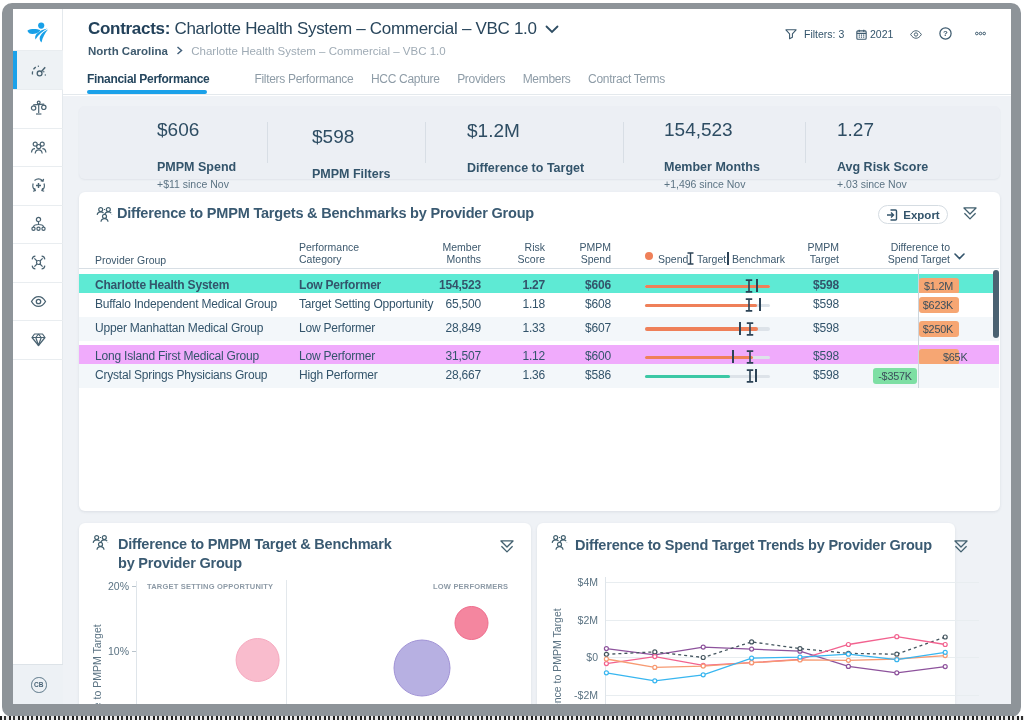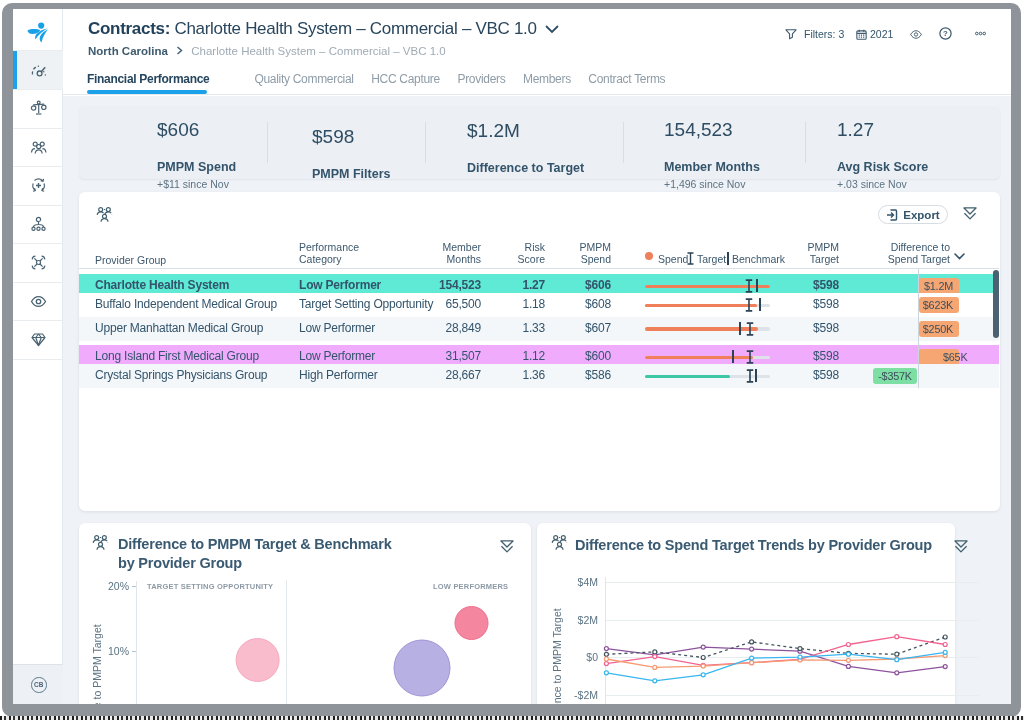--- a/index.html
+++ b/index.html
@@ -236,21 +236,21 @@
           <text x="9.5" y="13.6" text-anchor="middle" font-size="11.5" font-weight="700" fill="#3d5a6e" font-family="Liberation Sans">?</text>
         </svg>
       <svg style="left:912px;top:22px" width="11" height="5" viewBox="0 0 11 5">
           <circle cx="1.8" cy="2.5" r="1.3" fill="none" stroke="#3d5a6e" stroke-width="1"></circle>
           <circle cx="5.5" cy="2.5" r="1.3" fill="none" stroke="#3d5a6e" stroke-width="1"></circle>
           <circle cx="9.2" cy="2.5" r="1.3" fill="none" stroke="#3d5a6e" stroke-width="1"></circle>
         </svg>
     </div>
     <div style="position:absolute;left:24px;top:81px;width:120px;height:3.5px;background:#1ba1e9;border-radius:2px;"></div>
     <div class="tabs">
-      <span class="tab on">Financial Performance</span><span class="tab">Quality Commercial</span><span class="tab">HCC Capture</span><span class="tab">Providers</span><span class="tab">Members</span><span class="tab">Contract Terms</span>
+      <span class="tab on">Financial Performance</span><span class="tab">Filters Performance</span><span class="tab">HCC Capture</span><span class="tab">Providers</span><span class="tab">Members</span><span class="tab">Contract Terms</span>
     </div>
   </div>
 
   <div id="content">
     <div class="card" id="kpi">
       <div class="kcell" style="left:78px;top:12px;">
           <div class="kval">$606</div>
           <div class="klab">PMPM Spend</div>
           <div class="ksub">+$11 since Nov</div>
         </div>
@@ -274,20 +274,21 @@
         </div>
       <div class="kdiv" style="left:187.5px;"></div>
       <div class="kdiv" style="left:346px;"></div>
       <div class="kdiv" style="left:544px;"></div>
       <div class="kdiv" style="left:726px;"></div>
     </div>
     <div class="card" id="tcard">
       <svg style="position:absolute;left:17px;top:14px" width="17" height="17" viewBox="0 0 17 17">
           <use href="#i-coh"></use>
         </svg>
+      <div class="cardtitle" style="position:absolute;left:38px;top:13px;">Difference to PMPM Targets &amp; Benchmarks by Provider Group</div>
       <div id="export"><svg width="12" height="12" viewBox="0 0 12 12">
             <path d="M4.5 1 h5 a1 1 0 0 1 1 1 v8 a1 1 0 0 1 -1 1 h-5" fill="none" stroke="#33546b" stroke-width="1.4"></path>
             <path d="M1 6 h6 M5 3.5 L7.5 6 L5 8.5" fill="none" stroke="#33546b" stroke-width="1.4"></path>
           </svg>Export</div>
       <svg style="position:absolute;left:883px;top:15px" width="16" height="13" viewBox="0 0 16 14">
           <use href="#i-flt"></use>
         </svg>
 
       <div style="position:absolute;top:0;left:0;width:920px;height:77px;border-bottom:1px solid #d8dfe5;font-size:10.5px;color:#3c586d;">
         <span style="position:absolute;left:16px;top:61.5px;">Provider Group</span>

